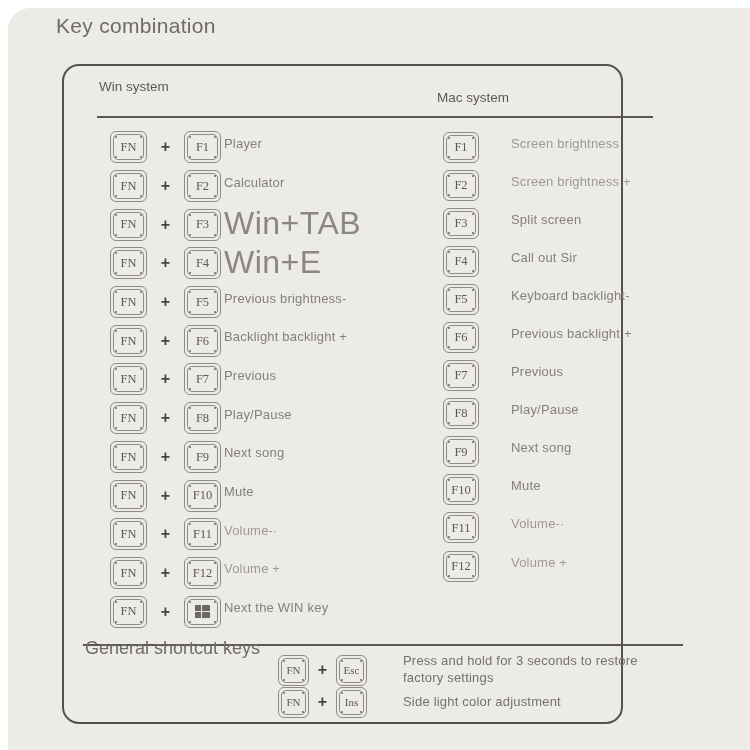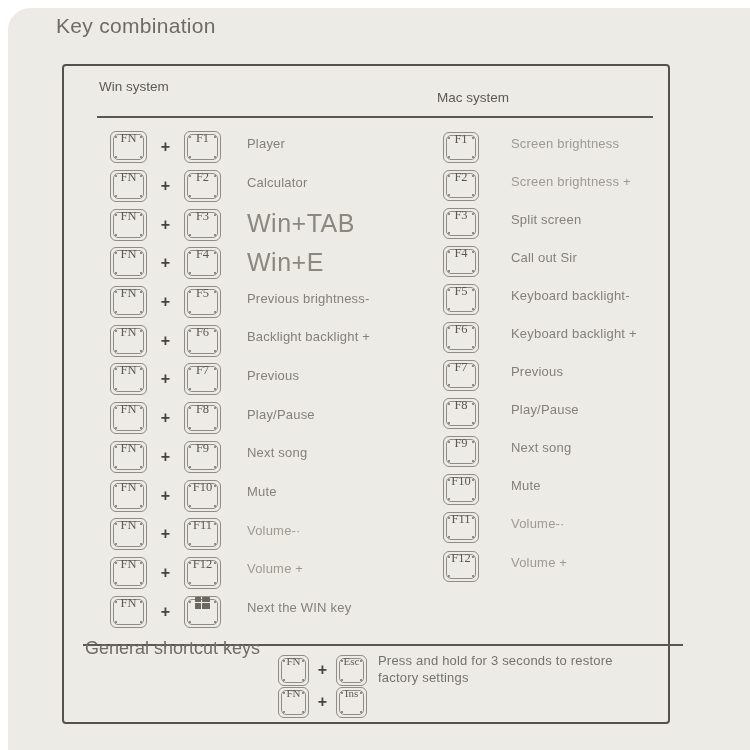--- a/index.html
+++ b/index.html
@@ -10,22 +10,22 @@
   }
   .bg{
     position:absolute;left:8px;top:8px;width:742px;height:742px;
     background:#edebe6;border-top-left-radius:22px;
   }
   .title{
     position:absolute;left:56px;top:14px;
     font-size:21px;color:#6e6b65;letter-spacing:.3px;
   }
   .panel{
-    position:absolute;left:62px;top:64px;width:608px;height:660px;
-    border:2px solid #55524c;border-radius:4px;box-sizing:border-box;
+    position:absolute;left:62px;top:64px;width:561px;height:660px;
+    border:2px solid #55524c;border-radius:17px;box-sizing:border-box;
   }
   .col-header{position:absolute;font-size:13.5px;color:#5d5a54;}
   .col-header.win{left:35px;top:13px;}
   .col-header.mac{left:373px;top:24px;}
   .divider{position:absolute;height:2px;background:#5a5751;}
   .divider.top{left:33px;top:50px;width:556px;}
   .divider.bottom{left:19px;top:578px;width:600px;}
 
   .rows{position:absolute;}
   .win-rows{left:46px;top:62px;}
@@ -37,21 +37,21 @@
   .general-rows .row{height:32px;}
 
   .key{
     position:relative;box-sizing:border-box;flex:0 0 auto;
     border:1px solid #8f8c85;border-radius:6px;
     background-image:
       radial-gradient(circle 1.6px at 5px 5px,#8f8c85 70%,transparent 72%),
       radial-gradient(circle 1.6px at calc(100% - 5px) 5px,#8f8c85 70%,transparent 72%),
       radial-gradient(circle 1.6px at 5px calc(100% - 5px),#8f8c85 70%,transparent 72%),
       radial-gradient(circle 1.6px at calc(100% - 5px) calc(100% - 5px),#8f8c85 70%,transparent 72%);
-    display:flex;align-items:flex-start;justify-content:center;
+    display:flex;align-items:center;justify-content:center;
   }
   .key::before{
     content:"";position:absolute;inset:2px;
     border:1px solid #8f8c85;border-radius:5px;
   }
   .key-win{width:37px;height:32px;}
   .key-mac{width:36px;height:31px;}
   .key-gen{width:31px;height:31px;}
   .klabel{
     font-family:"Liberation Serif",serif;font-size:12.5px;color:#5b5850;
@@ -59,28 +59,28 @@
   }
   .klabel.small{font-size:11px;}
 
   .plus{
     width:37px;text-align:center;font-size:16px;font-weight:bold;color:#46433d;
     flex:0 0 auto;
   }
   .general-rows .plus{width:27px;}
 
   .lbl{
-    font-size:13px;color:#84817a;margin-left:26px;position:relative;top:-4px;
+    font-size:13px;color:#84817a;margin-left:3px;position:relative;top:-4px;
     letter-spacing:.2px;white-space:nowrap;
   }
   .mac-rows .lbl{margin-left:32px;}
-  .lbl.big{font-size:25px;color:#8b8880;font-weight:300;top:-1px;letter-spacing:.5px;}
+  .lbl.big{font-size:32px;color:#8b8880;font-weight:300;top:-1px;letter-spacing:.5px;}
   .lbl.muted{color:#9d9a92;}
   .lbl.gen{
-    margin-left:11px;top:0;width:272px;white-space:normal;
+    margin-left:36px;top:0;width:272px;white-space:normal;
     line-height:1.3;color:#75726c;
   }
   .general-header{
     position:absolute;left:21px;top:572px;font-size:18px;color:#6f6c66;
   }
 
   .winlogo{
     position:relative;width:15px;height:13px;display:grid;
     grid-template-columns:6px 8px;grid-template-rows:5.5px 6px;gap:1px;
   }
@@ -262,21 +262,21 @@
       <div class="row">
         <div class="key key-mac">
           <span class="klabel">F5</span>
         </div>
         <div class="lbl">Keyboard backlight-</div>
       </div>
       <div class="row">
         <div class="key key-mac">
           <span class="klabel">F6</span>
         </div>
-        <div class="lbl">Keyboard backlight +</div>
+        <div class="lbl">Previous backlight +</div>
       </div>
       <div class="row">
         <div class="key key-mac">
           <span class="klabel">F7</span>
         </div>
         <div class="lbl">Previous</div>
       </div>
       <div class="row">
         <div class="key key-mac">
           <span class="klabel">F8</span>
@@ -323,15 +323,16 @@
         <div class="lbl gen">Press and hold for 3 seconds to restore factory settings</div>
       </div>
       <div class="row">
         <div class="key key-gen">
           <span class="klabel small">FN</span>
         </div>
         <span class="plus">+</span>
         <div class="key key-gen">
           <span class="klabel small">Ins</span>
         </div>
+        <div class="lbl gen">Side light color adjustment</div>
       </div>
     </div>
 </div>
 
 </body></html>

